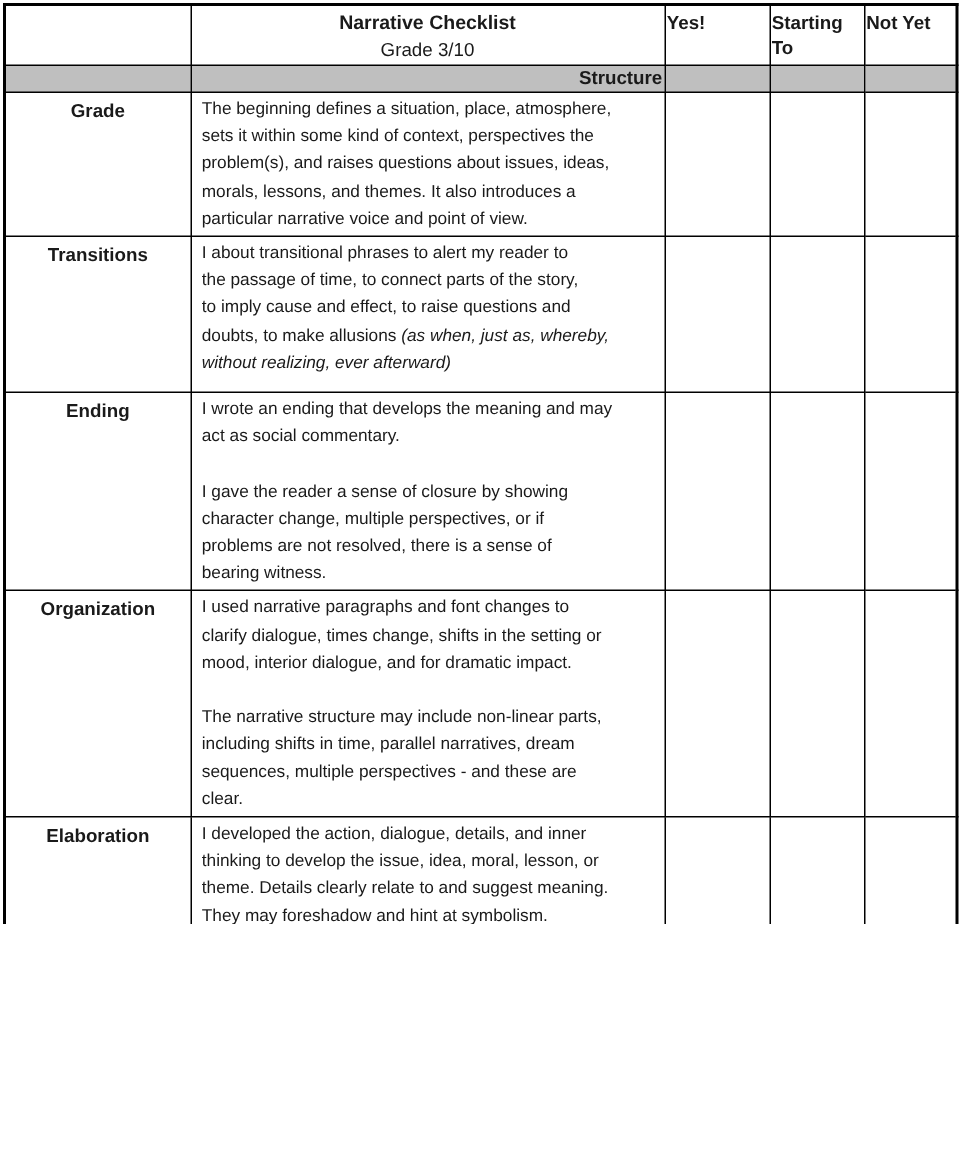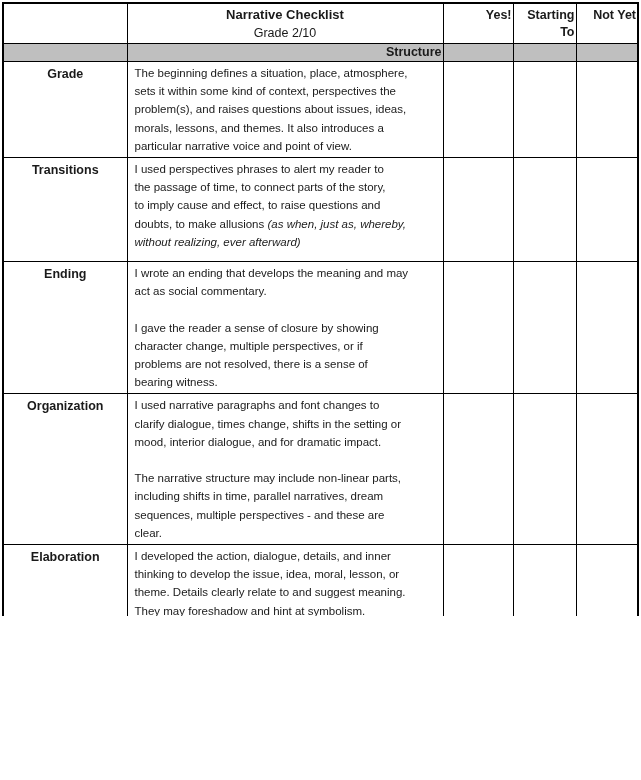--- a/index.html
+++ b/index.html
@@ -33,21 +33,21 @@
   col.c-yes   { width: 70px; }
   col.c-start { width: 63px; }
   col.c-notyet{ width: 62px; }
 
   
   thead tr { height: 39px; }
   td.hdr-title-cell { text-align: center; padding-top: 2px; }
   .hdr-title { font-weight: bold; font-size: 13px; line-height: 18px; }
   .hdr-subtitle { font-size: 12.5px; line-height: 18px; }
   td.hdr-col {
-    text-align: right;
+    text-align: left;
     font-weight: bold;
     font-size: 12.5px;
     line-height: 17px;
     padding-top: 3px;
   }
 
   
   tbody tr:nth-child(1) { height: 18px; }   
   tbody tr:nth-child(2) { height: 74px; }   
   tbody tr:nth-child(3) { height: 104px; }  
@@ -92,21 +92,21 @@
       <col class="c-desc">
       <col class="c-yes">
       <col class="c-start">
       <col class="c-notyet">
     </colgroup>
     <thead>
       <tr>
         <td></td>
         <td class="hdr-title-cell">
           <div class="hdr-title">Narrative Checklist</div>
-          <div class="hdr-subtitle">Grade 2/10</div>
+          <div class="hdr-subtitle">Grade 3/10</div>
         </td>
         <td class="hdr-col">Yes!</td>
         <td class="hdr-col">Starting To</td>
         <td class="hdr-col">Not Yet</td>
       </tr>
     </thead>
     <tbody id="rows">
         <tr class="section">
           <td></td>
           <td class="section-title">Structure</td>
@@ -120,21 +120,21 @@
 sets it within some kind of context, perspectives the
 problem(s), and raises questions about issues, ideas,
 morals, lessons, and themes. It also introduces a
 particular narrative voice and point of view.</span></td>
           <td></td>
           <td></td>
           <td></td>
         </tr>
         <tr>
           <td class="label-cell">Transitions</td>
-          <td class="desc-cell"><span>I used perspectives phrases to alert my reader to
+          <td class="desc-cell"><span>I about transitional phrases to alert my reader to
 the passage of time, to connect parts of the story,
 to imply cause and effect, to raise questions and
 doubts, to make allusions </span><span class="it">(as when, just as, whereby,
 without realizing, ever afterward)</span></td>
           <td></td>
           <td></td>
           <td></td>
         </tr>
         <tr>
           <td class="label-cell">Ending</td>

